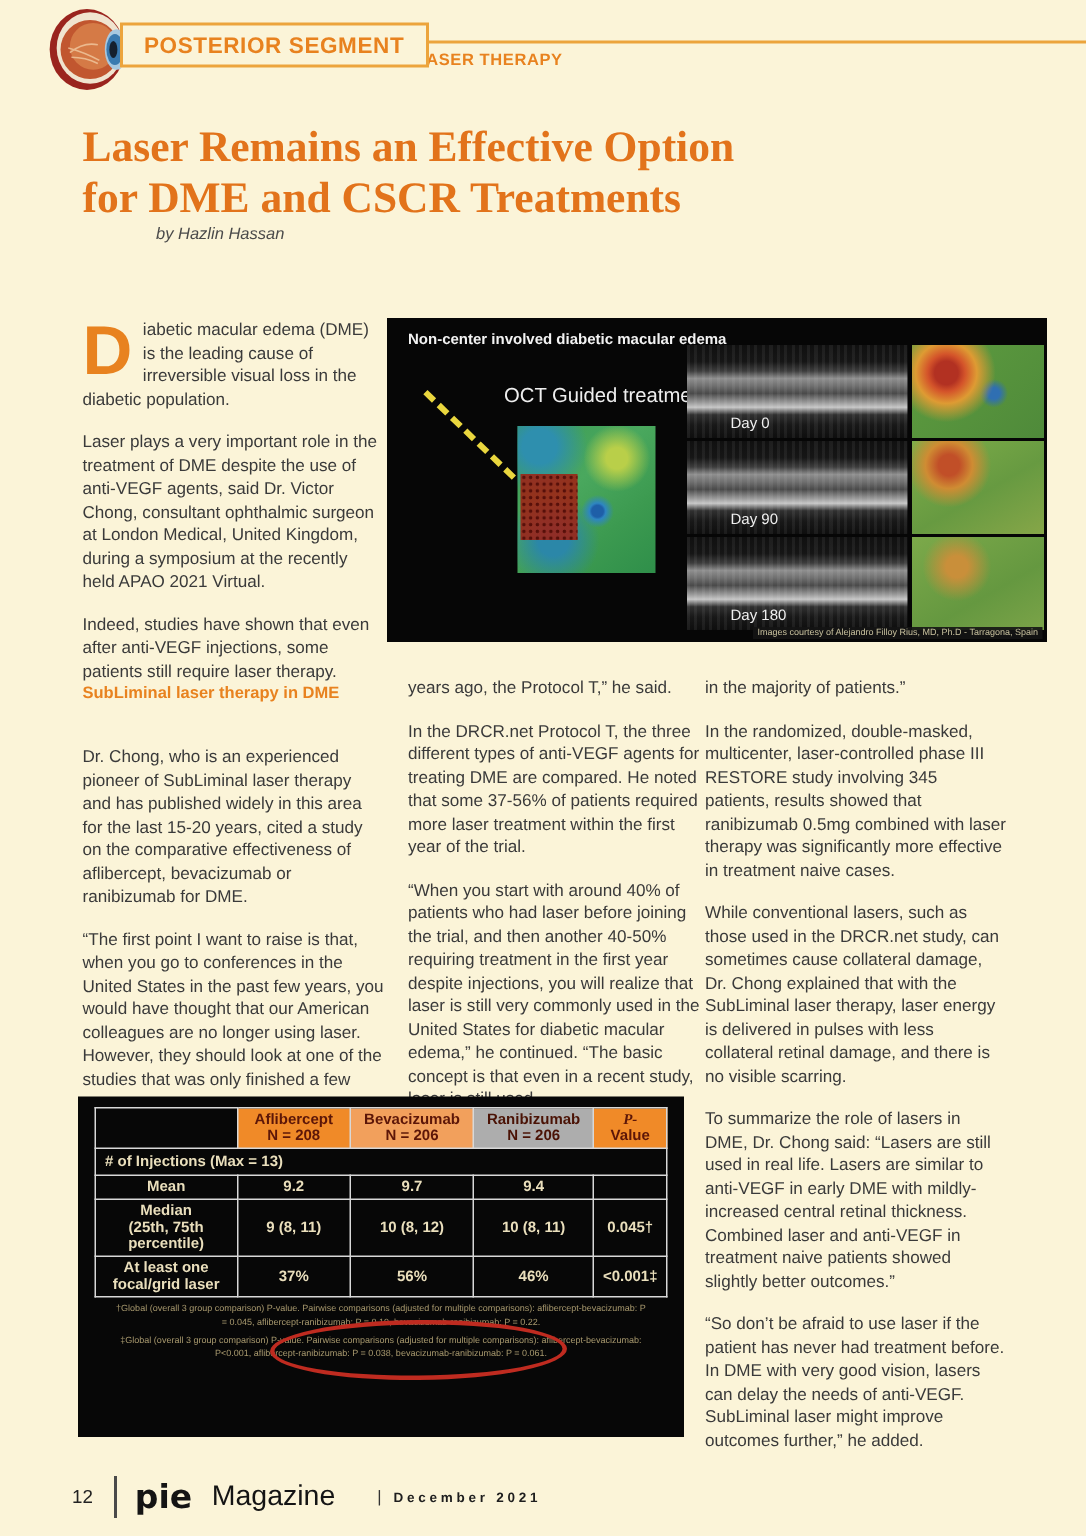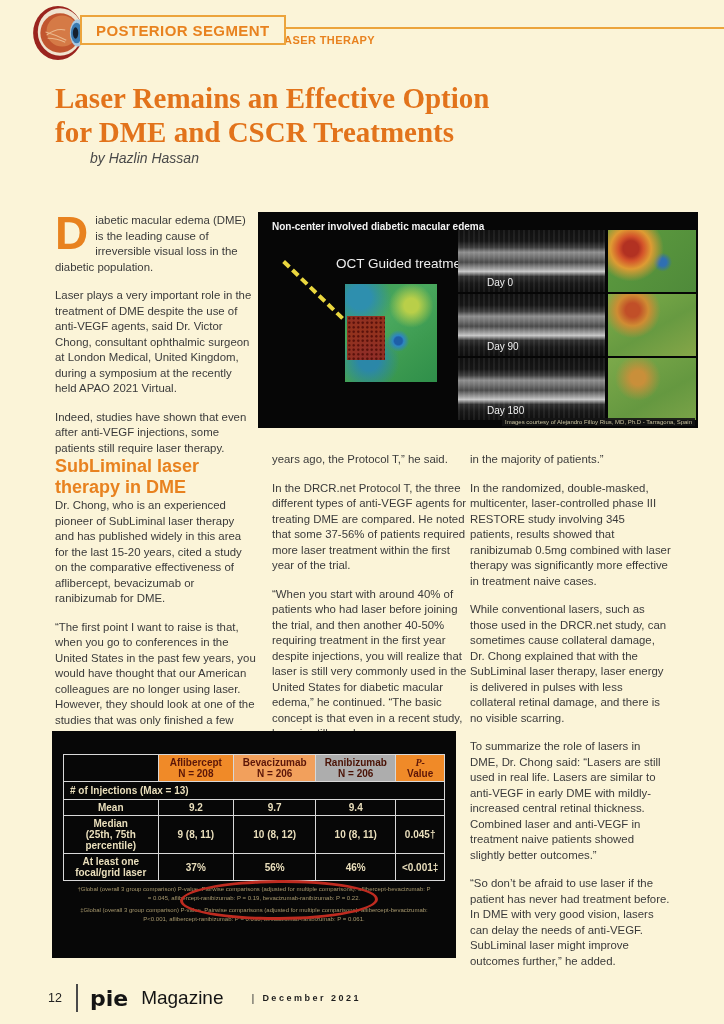--- a/index.html
+++ b/index.html
@@ -12,28 +12,28 @@
               display:flex;align-items:center;padding:0 14px;background:#FBF4D8;z-index:2;}
   .kicker{font-size:15px;font-weight:bold;color:#E8821F;letter-spacing:.4px;}
   .head-rule{position:absolute;left:262px;right:0;top:27px;height:2px;background:#ECA43C;}
   .category{position:absolute;left:277px;top:34px;font-size:11px;font-weight:bold;
             color:#E8821F;letter-spacing:.4px;}
 
   
   .title{position:absolute;left:55px;top:82px;width:620px;
          font-family:"Liberation Serif",serif;font-weight:bold;font-size:29px;
          line-height:1.17;color:#E2731B;}
-  .byline{position:absolute;left:90px;top:150px;font-style:italic;font-size:14px;color:#4a4a4a;}
+  .byline{position:absolute;left:104px;top:150px;font-style:italic;font-size:11px;color:#4a4a4a;}
 
   
   .col{position:absolute;font-size:11.4px;line-height:1.36;}
   .col p{margin:0 0 13px 0;}
   .dropcap{float:left;font-size:46px;line-height:36px;font-weight:bold;color:#E8821F;
            margin:2px 7px 0 0;}
-  .sec-head{position:absolute;left:55px;top:456px;width:190px;font-size:18px;
+  .sec-head{position:absolute;left:55px;top:456px;width:190px;font-size:11px;
             font-weight:bold;color:#E8821F;line-height:1.15;}
 
   
   .figure{position:absolute;left:258px;top:212px;width:440px;height:216px;background:#060606;}
   .fig-label{position:absolute;left:14px;top:9px;font-size:10px;font-weight:bold;color:#f2f2f2;}
   .fig-oct-title{position:absolute;left:78px;top:44px;font-size:13.5px;color:#eee;}
   .dash-line{position:absolute;left:27px;top:48px;width:82px;border-top:4px dashed #E9D63E;
              transform:rotate(44deg);transform-origin:left top;}
   .hm-main{position:absolute;left:87px;top:72px;width:92px;height:98px;
     background:
@@ -65,21 +65,21 @@
       linear-gradient(150deg,#7ca94a,#659840 60%,#7ba348);}
   .row1{top:18px}.row2{top:82px}.row3{top:146px}
   .fig-credit{position:absolute;right:3px;bottom:2px;font-size:6px;color:#c8c19e;
     background:rgba(20,20,20,.9);padding:1px 3px;}
 
   
   .panel{position:absolute;left:52px;top:731px;width:404px;height:227px;background:#070707;
          overflow:hidden;}
   .panel-title{margin-top:7px;text-align:center;font-size:20px;font-weight:bold;
                color:#EFE7BF;line-height:1.15;}
-  table.study{border-collapse:collapse;margin:23px auto 0;width:382px;font-size:10px;
+  table.study{border-collapse:collapse;margin:7px auto 0;width:382px;font-size:10px;
               font-weight:bold;color:#EADFBC;}
   table.study td,table.study th{border:1px solid #d8d8d8;padding:2px 3px;text-align:center;}
   .h-afl{background:#F08A28;color:#5C1608;}
   .h-bev{background:#F2A05C;color:#5C1608;}
   .h-ran{background:#ADADAD;color:#4A1205;}
   .h-pv{background:#F08A28;color:#5C1608;}
   .h-pv .it{font-family:"Liberation Serif",serif;font-style:italic;}
   td.lbl{text-align:left;white-space:pre-line;padding-left:6px;}
   tr.sect td{text-align:left;padding:3px 6px;}
   .red-ellipse{position:absolute;left:128px;top:149px;width:192px;height:34px;

